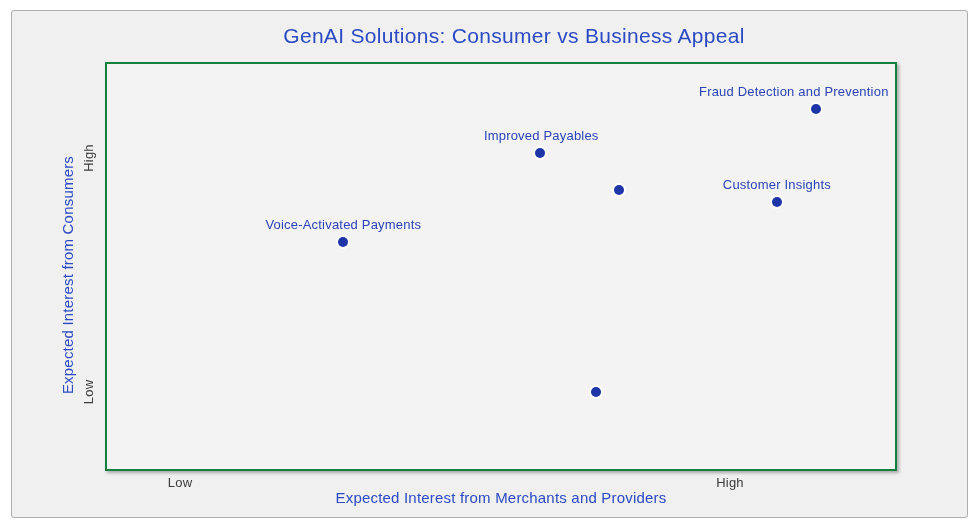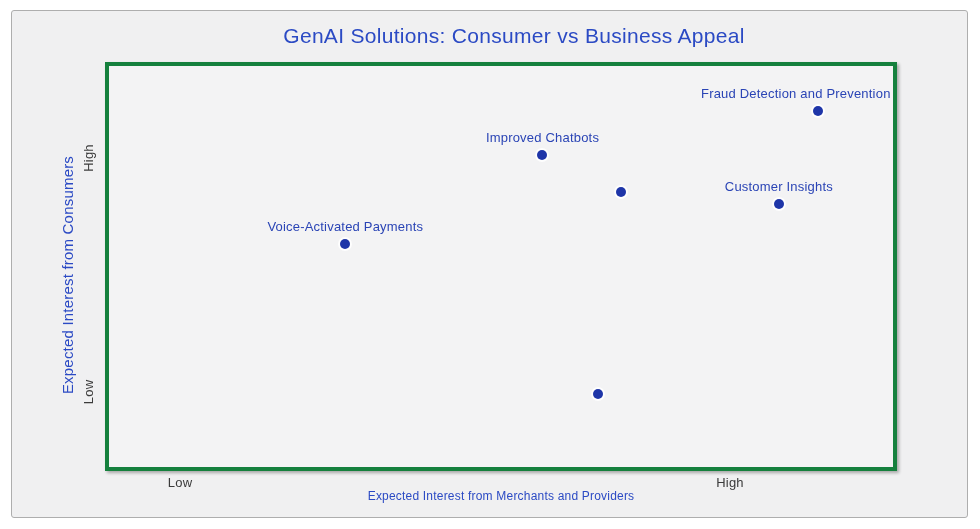--- a/index.html
+++ b/index.html
@@ -13,62 +13,62 @@
     background:#f0f0f1; border:1px solid #aeaeae; border-radius:3px;
   }
   .chart-title {
     position:absolute; left:12px; top:24px; width:956px;
     text-align:center; font-size:21px; letter-spacing:0.3px;
     color:#2b4ac4;
     padding-left:48px;
   }
   .plot-area {
     position:absolute; left:105px; top:62px; width:792px; height:409px;
-    background:#f3f3f4; border:4px solid #15803d;
+    background:#f3f3f4; border:2px solid #15803d;
     box-shadow:2px 2px 3px rgba(0,0,0,0.30);
   }
   .dot {
     position:absolute; width:10px; height:10px; border-radius:50%;
     background:#1e35a8; box-shadow:0 0 0 2px rgba(255,255,255,0.85);
   }
   .pt-label {
     position:absolute; white-space:nowrap; font-size:13px; color:#2a44b5;
     line-height:16px; letter-spacing:0.2px;
   }
   .x-tick {
     position:absolute; top:475px; transform:translateX(-50%);
     font-size:13px; color:#3b3b3b; letter-spacing:0.2px;
   }
   .y-tick {
     position:absolute; left:88px; transform:translate(-50%,-50%) rotate(-90deg);
     font-size:13px; color:#3b3b3b; letter-spacing:0.2px;
   }
   .x-axis-title {
     position:absolute; left:105px; top:489px; width:792px; text-align:center;
-    font-size:12px; color:#2b4ac4; letter-spacing:0.2px;
+    font-size:15px; color:#2b4ac4; letter-spacing:0.2px;
   }
   .y-axis-title {
     position:absolute; left:67px; top:275px; white-space:nowrap;
     transform:translate(-50%,-50%) rotate(-90deg);
     font-size:15px; color:#2b4ac4; letter-spacing:0.2px;
   }
 </style>
 </head>
 <body>
 
 <div id="page">
   <div class="chart-frame"></div>
 
   <div class="chart-title">GenAI Solutions: Consumer vs Business Appeal</div>
 
   <div class="plot-area" id="plot-area">
       <div class="dot" style="left: 704.2px; top: 39.55px;"></div>
       <div class="pt-label" style="left: 592px; top: 19.55px;">Fraud Detection and Prevention</div>
       <div class="dot" style="left: 428.4px; top: 84.1px;"></div>
-      <div class="pt-label" style="left: 376.9px; top: 64.1px;">Improved Chatbots</div>
+      <div class="pt-label" style="left: 376.9px; top: 64.1px;">Improved Payables</div>
       <div class="dot" style="left: 507.2px; top: 120.55px;"></div>
       <div class="dot" style="left: 664.8px; top: 132.7px;"></div>
       <div class="pt-label" style="left: 615.8px; top: 112.7px; text-align: right;">Customer Insights</div>
       <div class="dot" style="left: 231.4px; top: 173.2px;"></div>
       <div class="pt-label" style="left: 158.4px; top: 153.2px;">Voice-Activated Payments</div>
       <div class="dot" style="left: 483.56px; top: 323.05px;"></div>
     </div>
 
   <span class="y-tick" style="top:158px;">High</span>
   <span class="y-tick" style="top:392px;">Low</span>

